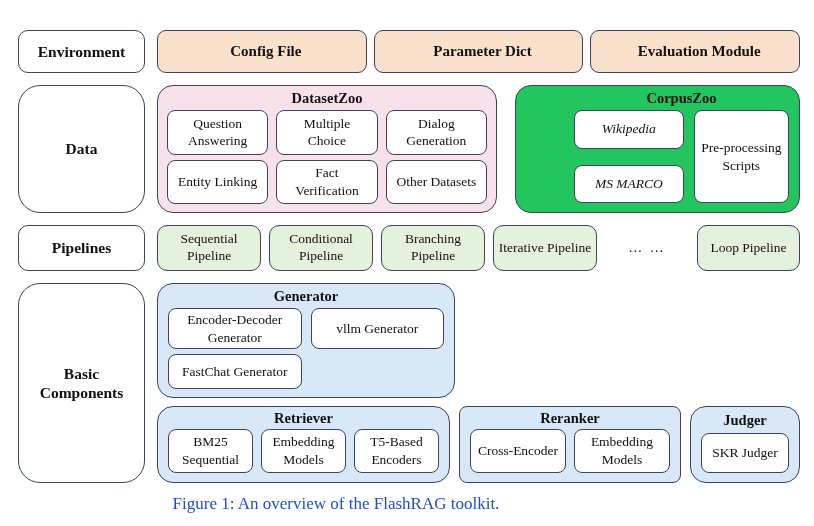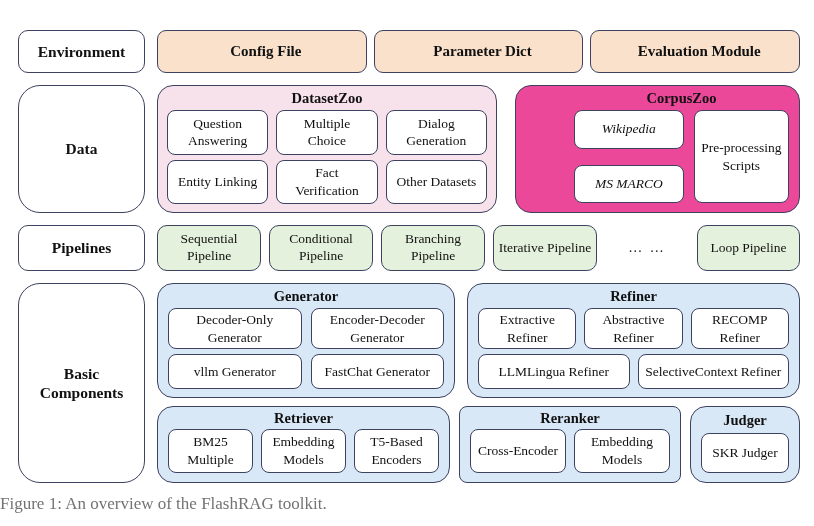--- a/index.html
+++ b/index.html
@@ -68,21 +68,21 @@
   .group-title {
     height: 24px;
     display: flex;
     align-items: center;
     justify-content: center;
     font-weight: bold;
     font-size: 14.5px;
     flex: 0 0 auto;
   }
   .pink   { background: #f7e1ea; }
-  .yellow { background: #ec4899; padding-left: 48px; }
+  .yellow { background: #22c55e; padding-left: 48px; }
   .blue   { background: #d8e8f6; }
 
   .white-box {
     background: #ffffff;
     border: 1.3px solid #3d4261;
     border-radius: 8px;
     display: flex;
     align-items: center;
     justify-content: center;
     text-align: center;
@@ -157,23 +157,23 @@
   .ret-body { flex: 1; display: flex; gap: 8px; padding: 0 10px 9px 10px; }
   .ret-body .white-box { flex: 1; }
   .reranker { flex: 0 0 222px; border-radius: 8px; }
   .judger { flex: 1; }
 
   .caption {
     position: absolute;
     left: 0;
     top: 494px;
     width: 672px;
-    text-align: left;
+    text-align: center;
     font-size: 17px;
-    color: #737373;
+    color: #1d4ed8;
   }
 </style>
 </head>
 <body>
 
 <div class="canvas">
   <div class="diagram">
 
     <div class="row">
       <div class="rail small">Environment</div>
@@ -225,48 +225,33 @@
 
     <div class="row" style="height:200px;">
       <div class="rail big">Basic Components</div>
 
       <div class="basic-right">
         <div class="bc-top">
 
           <div class="group blue generator">
             <div class="group-title">Generator</div>
             <div class="gen-grid">
-              <div class="white-box">Decoder-Only Generator</div>
               <div class="white-box">Encoder-Decoder Generator</div>
               <div class="white-box">vllm Generator</div>
               <div class="white-box">FastChat Generator</div>
             </div>
           </div>
 
-          <div class="group blue refiner">
-            <div class="group-title">Refiner</div>
-            <div class="ref-body">
-              <div class="ref-r1">
-                <div class="white-box">Extractive Refiner</div>
-                <div class="white-box">Abstractive Refiner</div>
-                <div class="white-box">RECOMP Refiner</div>
-              </div>
-              <div class="ref-r2">
-                <div class="white-box">LLMLingua Refiner</div>
-                <div class="white-box">SelectiveContext Refiner</div>
-              </div>
-            </div>
-          </div>
         </div>
 
         <div class="bc-bottom">
           <div class="group blue retriever">
             <div class="group-title" style="height:22px">Retriever</div>
             <div class="ret-body">
-              <div class="white-box">BM25 Multiple</div>
+              <div class="white-box">BM25 Sequential</div>
               <div class="white-box">Embedding Models</div>
               <div class="white-box">T5-Based Encoders</div>
             </div>
           </div>
 
           <div class="group blue reranker">
             <div class="group-title" style="height:22px">Reranker</div>
             <div class="ret-body">
               <div class="white-box">Cross-Encoder</div>
               <div class="white-box">Embedding Models</div>

